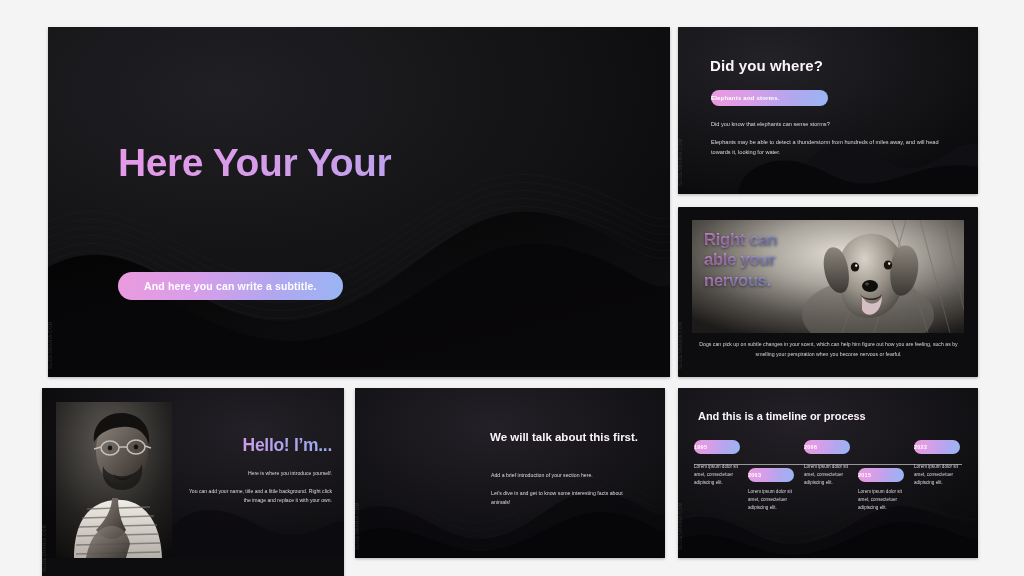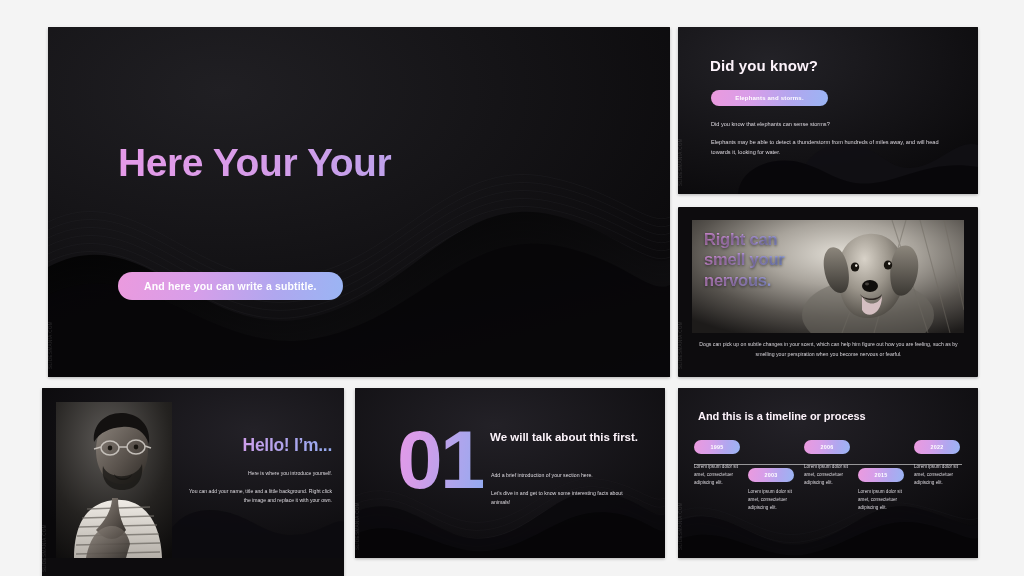--- a/index.html
+++ b/index.html
@@ -40,21 +40,21 @@
   .grad-text {
     background-image: linear-gradient(100deg, #e59ae8 0%, #d59ce9 28%, #b3a4ec 62%, #93aaf0 100%);
     -webkit-background-clip: text; background-clip: text;
     color: transparent; -webkit-text-fill-color: transparent;
   }
   .pill {
     display: inline-block;
     background-image: linear-gradient(100deg, #eb9ade 0%, #d79ee9 35%, #b0a7ef 70%, #9ab5f4 100%);
     color: #ffffff;
     border-radius: 999px;
-    text-align: center;
+    text-align: left;
     font-weight: 600;
   }
 
   
   #slide-title { left: 48px; top: 27px; width: 622px; height: 350px; }
   #slide-title .t-wrap { position: absolute; left: 70px; top: 112px; width: 540px; }
   #slide-title .title-line {
     font-size: 39px; font-weight: 700; line-height: 1.22;
     letter-spacing: -.4px; white-space: nowrap;
   }
@@ -206,21 +206,21 @@
       <defs>
           <radialGradient id="g2" cx="30%" cy="20%" r="90%">
         <stop offset="0%" stop-color="#232227"></stop>
             <stop offset="100%" stop-color="#0a090b"></stop>
           </radialGradient>
         </defs>
       <rect width="300" height="167" fill="url(#g2)"></rect>
       <path d="M120,167 C120,128 150,112 178,118 C205,124 212,146 240,140 C264,135 280,112 300,118 L300,167 Z" fill="#111014" opacity=".95"></path>
       <path d="M60,167 C62,140 96,128 124,136 C150,143 164,160 196,156 C226,152 256,132 300,140 L300,167 Z" fill="#08070a" opacity=".9"></path>
     </svg>
-    <div class="h">Did you know?</div>
+    <div class="h">Did you where?</div>
     <span class="pill k-pill">Elephants and storms.</span>
     <div class="body">
       <p>Did you know that elephants can sense storms?</p>
       <p>Elephants may be able to detect a thunderstorm from hundreds of miles away, and will head towards it, looking for water.</p>
     </div>
     <div class="wm">SLIDESMANIA.COM</div>
   </div>
 
   <div class="slide" id="slide-dogs">
     <div class="photo">
@@ -259,21 +259,21 @@
         <ellipse cx="164.2" cy="45.6" rx="1.2" ry="1.3" fill="#ece7df"></ellipse>
         <ellipse cx="197.2" cy="43.6" rx="1.2" ry="1.3" fill="#ece7df"></ellipse>
         <ellipse cx="178" cy="66" rx="8" ry="6" fill="#100e0c"></ellipse>
         <ellipse cx="175" cy="64" rx="2" ry="1.4" fill="#5e5952" opacity=".7"></ellipse>
         <path d="M170,76 C174,86 186,86 190,76 C190,94 176,100 170,90 Z" fill="#d5bfc2"></path>
         <path d="M168,74 C172,80 186,80 190,74 C188,82 172,82 168,74 Z" fill="#2a2320"></path>
       </svg>
     </div>
     <div class="dg-title grad-text">
       <div>Right can</div>
-      <div>smell your</div>
+      <div>able your</div>
       <div>nervous.</div>
     </div>
     <div class="cap">Dogs can pick up on subtle changes in your scent, which can help him figure out how you are feeling, such as by smelling your perspiration when you become nervous or fearful.</div>
     <div class="wm">SLIDESMANIA.COM</div>
   </div>
 
   <div class="slide" id="slide-hello">
     <svg class="bgwave" viewBox="0 0 302 170" preserveAspectRatio="none">
       <defs>
           <radialGradient id="g4" cx="70%" cy="25%" r="85%">
@@ -348,21 +348,20 @@
       <rect width="310" height="170" fill="url(#g5)"></rect>
       <g stroke="#232227" stroke-width=".45" fill="none" opacity=".6">
         <path d="M0,108 C50,86 82,140 130,134 C180,128 200,82 250,92 C282,98 298,116 310,110"></path>
         <path d="M0,116 C50,94 82,148 130,142 C180,136 200,90 250,100 C282,106 298,124 310,118"></path>
         <path d="M0,124 C50,102 82,156 130,150 C180,144 200,98 250,108 C282,114 298,132 310,126"></path>
         <path d="M0,132 C50,110 82,164 130,158 C180,152 200,106 250,116 C282,122 298,140 310,134"></path>
       </g>
       <path d="M0,124 C52,100 84,158 134,150 C184,142 204,94 256,106 C286,113 300,132 310,126 L310,170 L0,170 Z" fill="#0b0a0d" opacity=".94"></path>
       <path d="M0,146 C52,124 90,172 140,162 C190,152 212,116 264,126 C292,132 302,146 310,142 L310,170 L0,170 Z" fill="#060507" opacity=".9"></path>
     </svg>
-    <div class="num grad-text">01</div>
     <div class="sh">We will talk about this first.</div>
     <div class="sb">
       <p>Add a brief introduction of your section here.</p>
       <p>Let’s dive in and get to know some interesting facts about animals!</p>
     </div>
     <div class="wm">SLIDESMANIA.COM</div>
   </div>
 
   <div class="slide" id="slide-time">
     <svg class="bgwave" viewBox="0 0 300 170" preserveAspectRatio="none">

